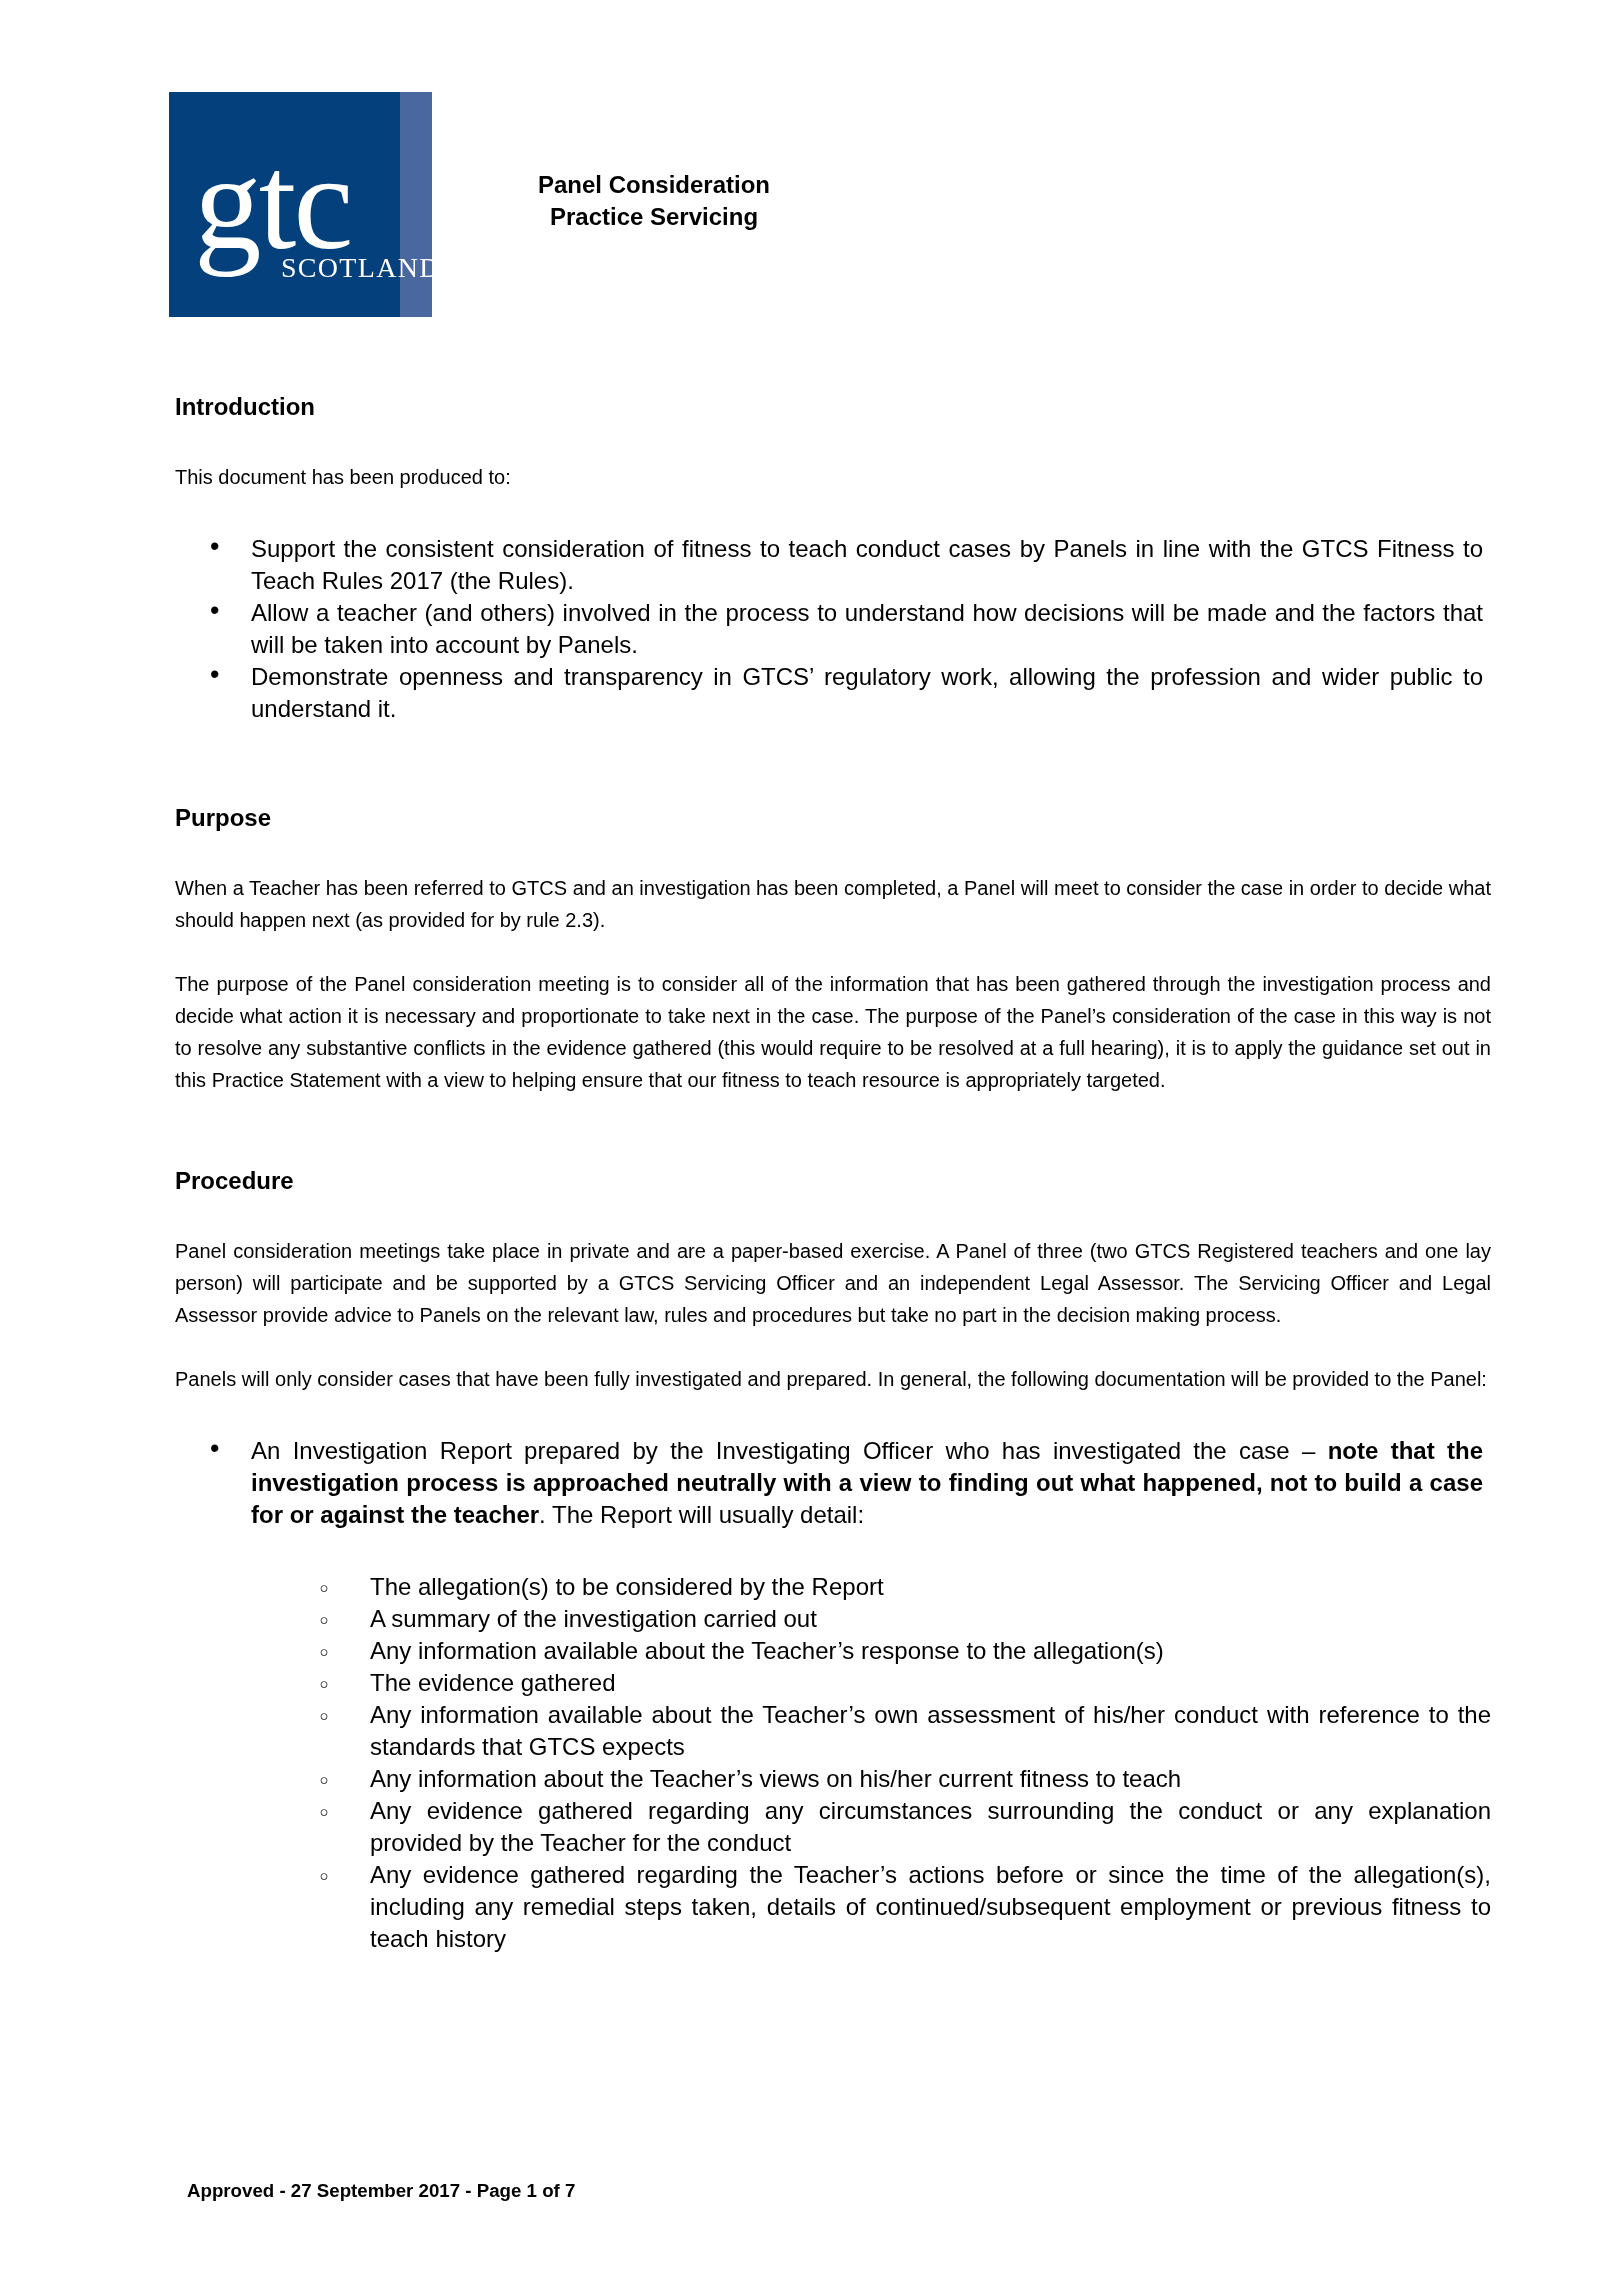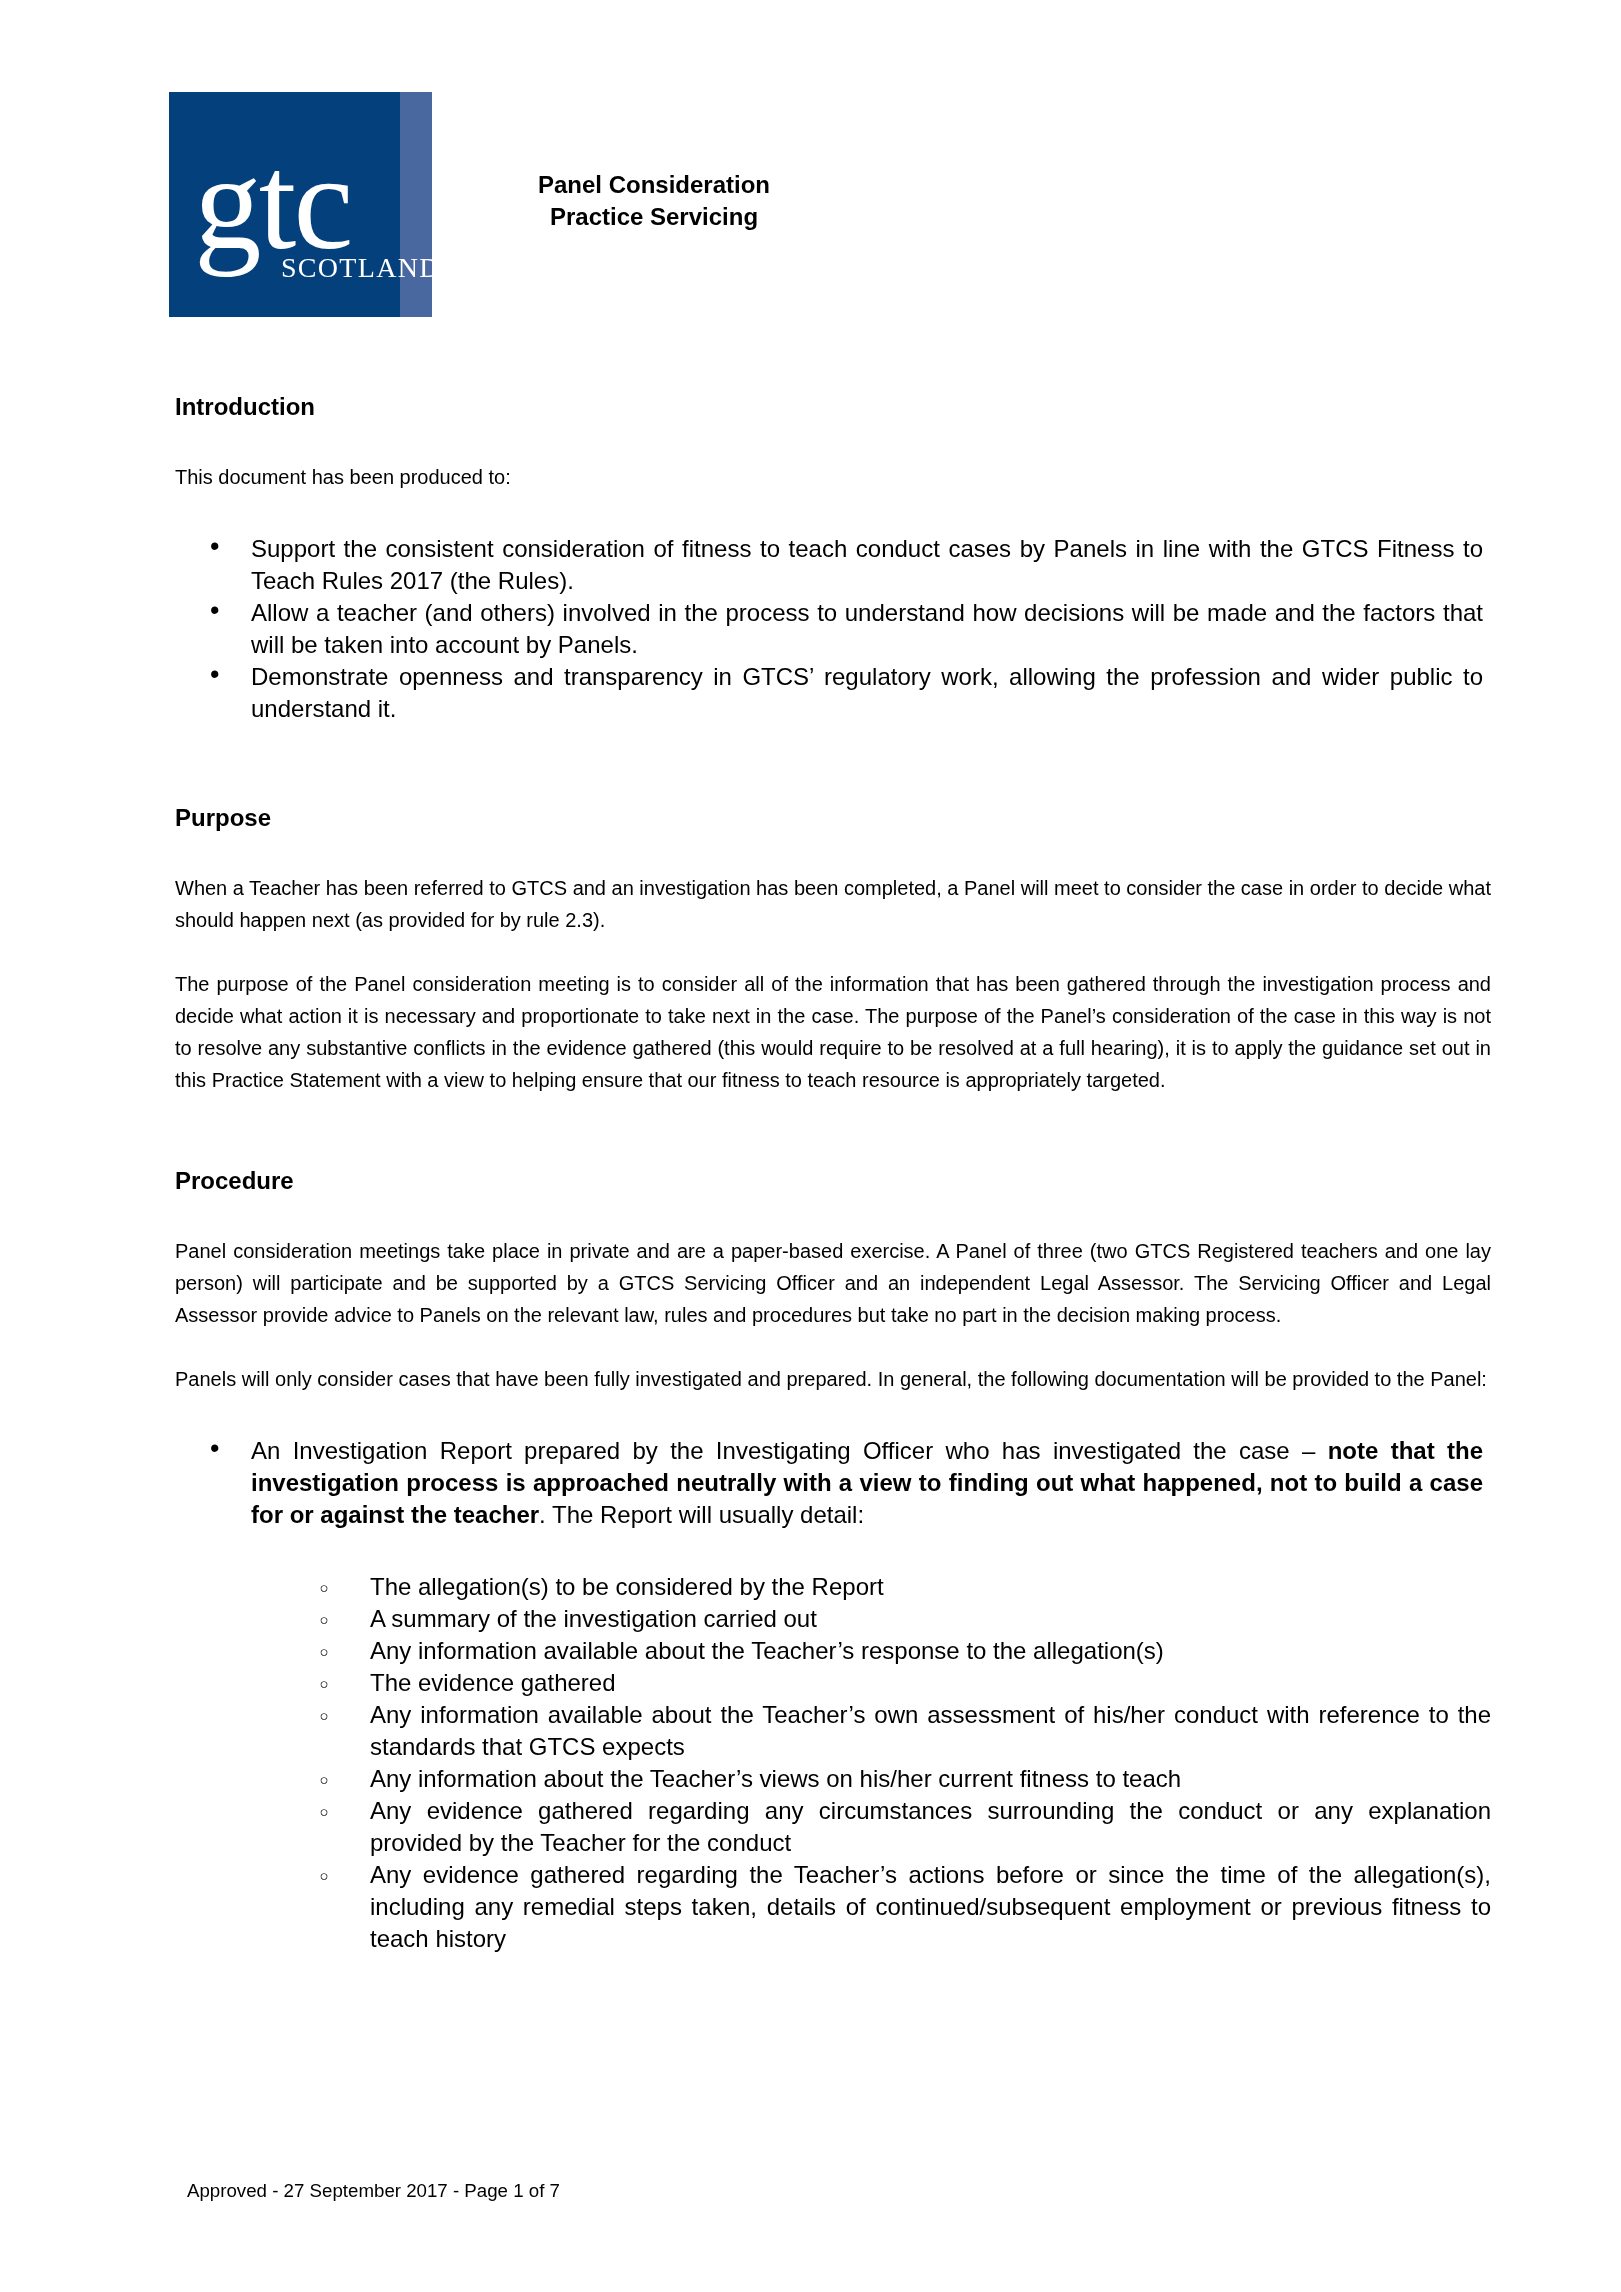--- a/index.html
+++ b/index.html
@@ -155,20 +155,21 @@
   li.nojust { text-align: left; }
   .b { font-weight: bold; }
 
   
   .footer {
     position: absolute;
     left: 187px;
     top: 2178px;
     font-size: 18.7px;
     line-height: 25px;
+    font-weight: bold;
   }
 </style>
 </head>
 <body>
 
 <div class="page">
 
   <div class="header">
 
     <div class="logo">

